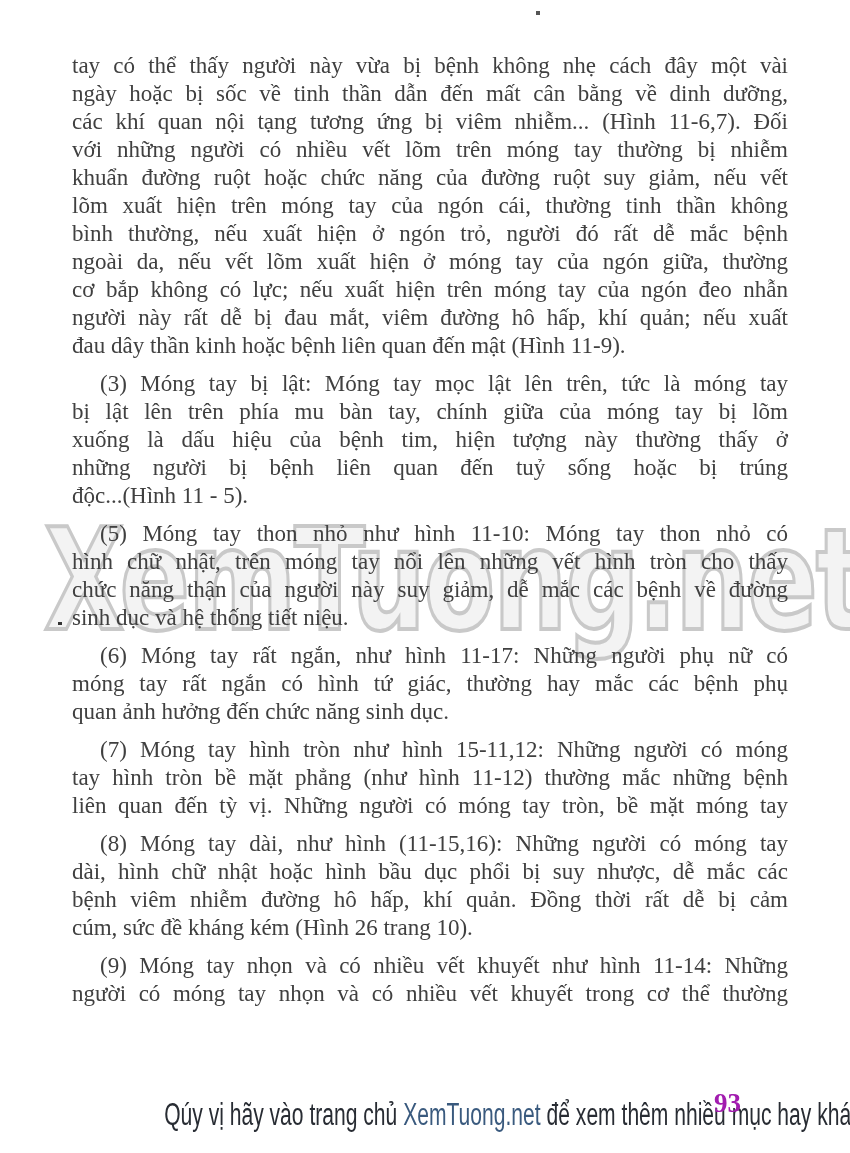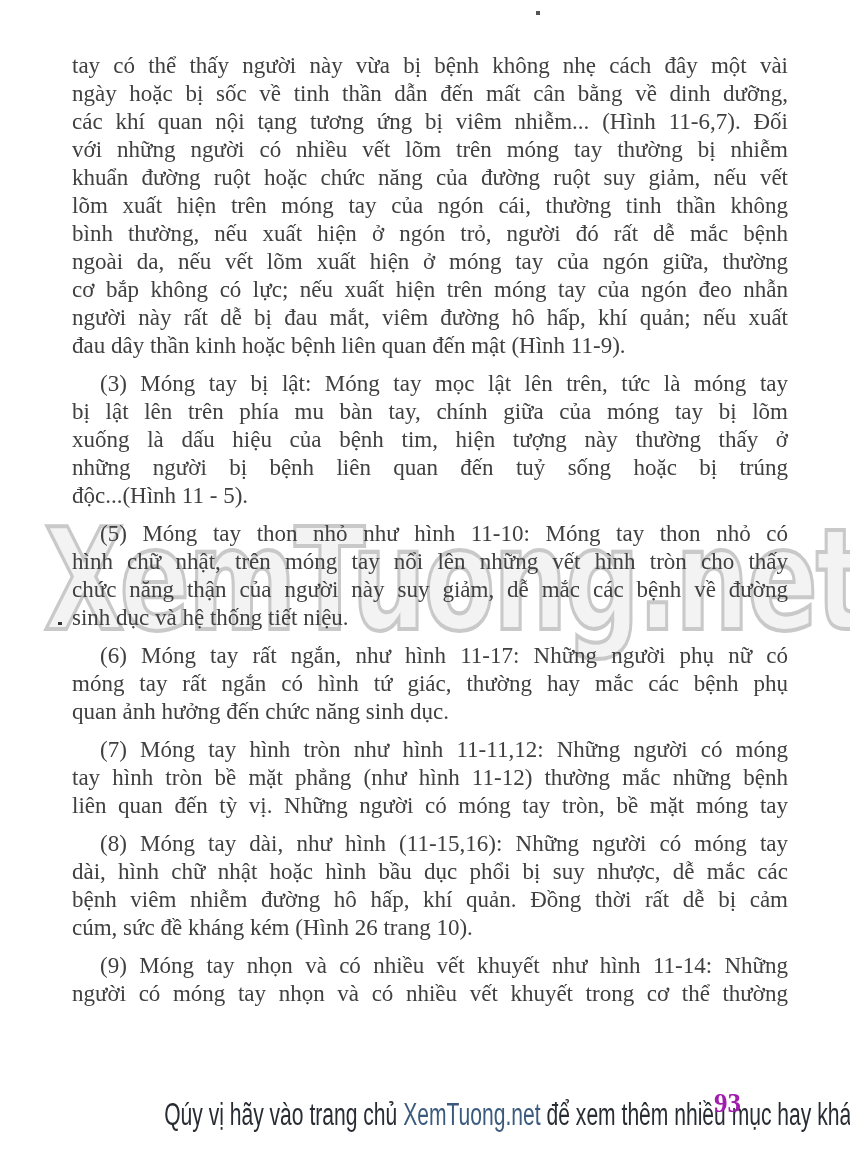--- a/index.html
+++ b/index.html
@@ -125,21 +125,21 @@
         <div class="line">hình chữ nhật, trên móng tay nổi lên những vết hình tròn cho thấy</div>
         <div class="line">chức năng thận của người này suy giảm, dễ mắc các bệnh về đường</div>
         <div class="line last">sinh dục và hệ thống tiết niệu.</div>
       </div>
       <div class="paragraph indent">
         <div class="line">(6) Móng tay rất ngắn, như hình 11-17: Những người phụ nữ có</div>
         <div class="line">móng tay rất ngắn có hình tứ giác, thường hay mắc các bệnh phụ</div>
         <div class="line last">quan ảnh hưởng đến chức năng sinh dục.</div>
       </div>
       <div class="paragraph indent">
-        <div class="line">(7) Móng tay hình tròn như hình 11-11,12: Những người có móng</div>
+        <div class="line">(7) Móng tay hình tròn như hình 15-11,12: Những người có móng</div>
         <div class="line">tay hình tròn bề mặt phẳng (như hình 11-12) thường mắc những bệnh</div>
         <div class="line">liên quan đến tỳ vị. Những người có móng tay tròn, bề mặt móng tay</div>
       </div>
       <div class="paragraph indent">
         <div class="line">(8) Móng tay dài, như hình (11-15,16): Những người có móng tay</div>
         <div class="line">dài, hình chữ nhật hoặc hình bầu dục phổi bị suy nhược, dễ mắc các</div>
         <div class="line">bệnh viêm nhiễm đường hô hấp, khí quản. Đồng thời rất dễ bị cảm</div>
         <div class="line last">cúm, sức đề kháng kém (Hình 26 trang 10).</div>
       </div>
       <div class="paragraph indent">

